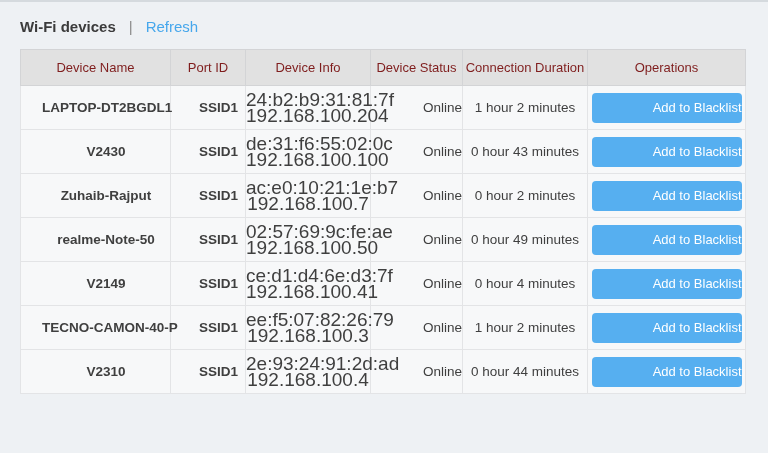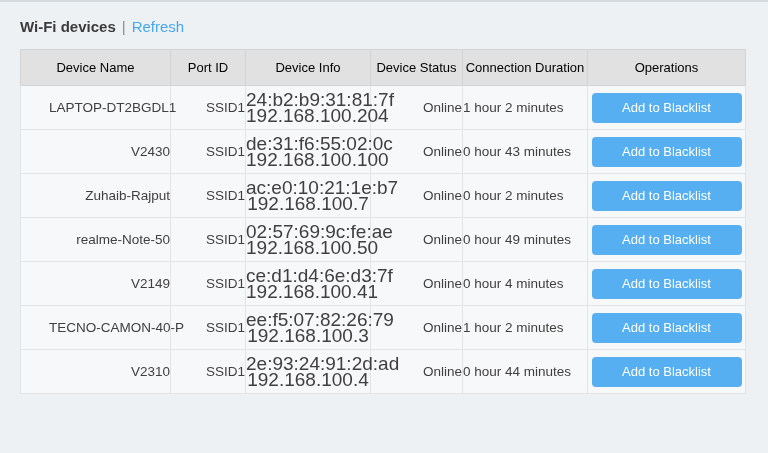--- a/index.html
+++ b/index.html
@@ -14,70 +14,70 @@
     height: 2px; width: 100%;
     background: #d5dade;
   }
   .page { padding-left: 20px; }
   .titlebar {
     margin-top: 16px;
     font-size: 15px;
     color: #3a3a3a;
     display: flex;
     align-items: baseline;
-    gap: 6px;
+    gap: 13px;
   }
   .page-title { font-weight: bold; color: #3b3b3b; }
   .title-sep { color: #8a8a8a; font-weight: normal; }
   .refresh-link { color: #46a7ec; cursor: pointer; text-decoration: none; text-align: right; }
 
   table.devices {
     margin-top: 14px;
     border-collapse: collapse;
     table-layout: fixed;
     width: 725px;
     background: #f7f8f9;
     border: 1px solid #d9dadc;
   }
   th {
     background: #e1e1e1;
     height: 36px;
     font-weight: normal;
     font-size: 13px;
-    color: #000000;
+    color: #7f1d1d;
     text-align: center;
     border: 1px solid #d3d4d6;
     white-space: nowrap;
     overflow: hidden;
     padding: 0 2px;
   }
   td {
     height: 44px;
     font-size: 13.5px;
     color: #3f3f3f;
     border: 1px solid #e3e4e6;
     padding: 0;
     white-space: nowrap;
   }
-  td.cell-name, td.cell-port { text-align: right; padding-left: 28px; }
+  td.cell-name, td.cell-port { text-align: center; padding-left: 21px; font-weight: bold; }
   td.cell-status { text-align: right; padding-left: 10px; }
   td.cell-info { text-align: center; font-size: 19px; line-height: 16px; }
-  td.cell-duration { }
+  td.cell-duration { text-align: center; }
   td.cell-ops { text-align: center; }
 
   .blacklist-btn {
     display: inline-block;
     width: 150px;
     height: 30px;
     line-height: 30px;
     background: #56aff0;
     color: #ffffff;
     font-size: 13px;
     font-family: "Liberation Sans", sans-serif;
-    text-align: center;
+    text-align: right;
     border: none;
     border-radius: 4px;
     cursor: pointer;
     padding: 0;
   }
 </style>
 </head>
 <body>
 
 <div class="top-edge"></div>

